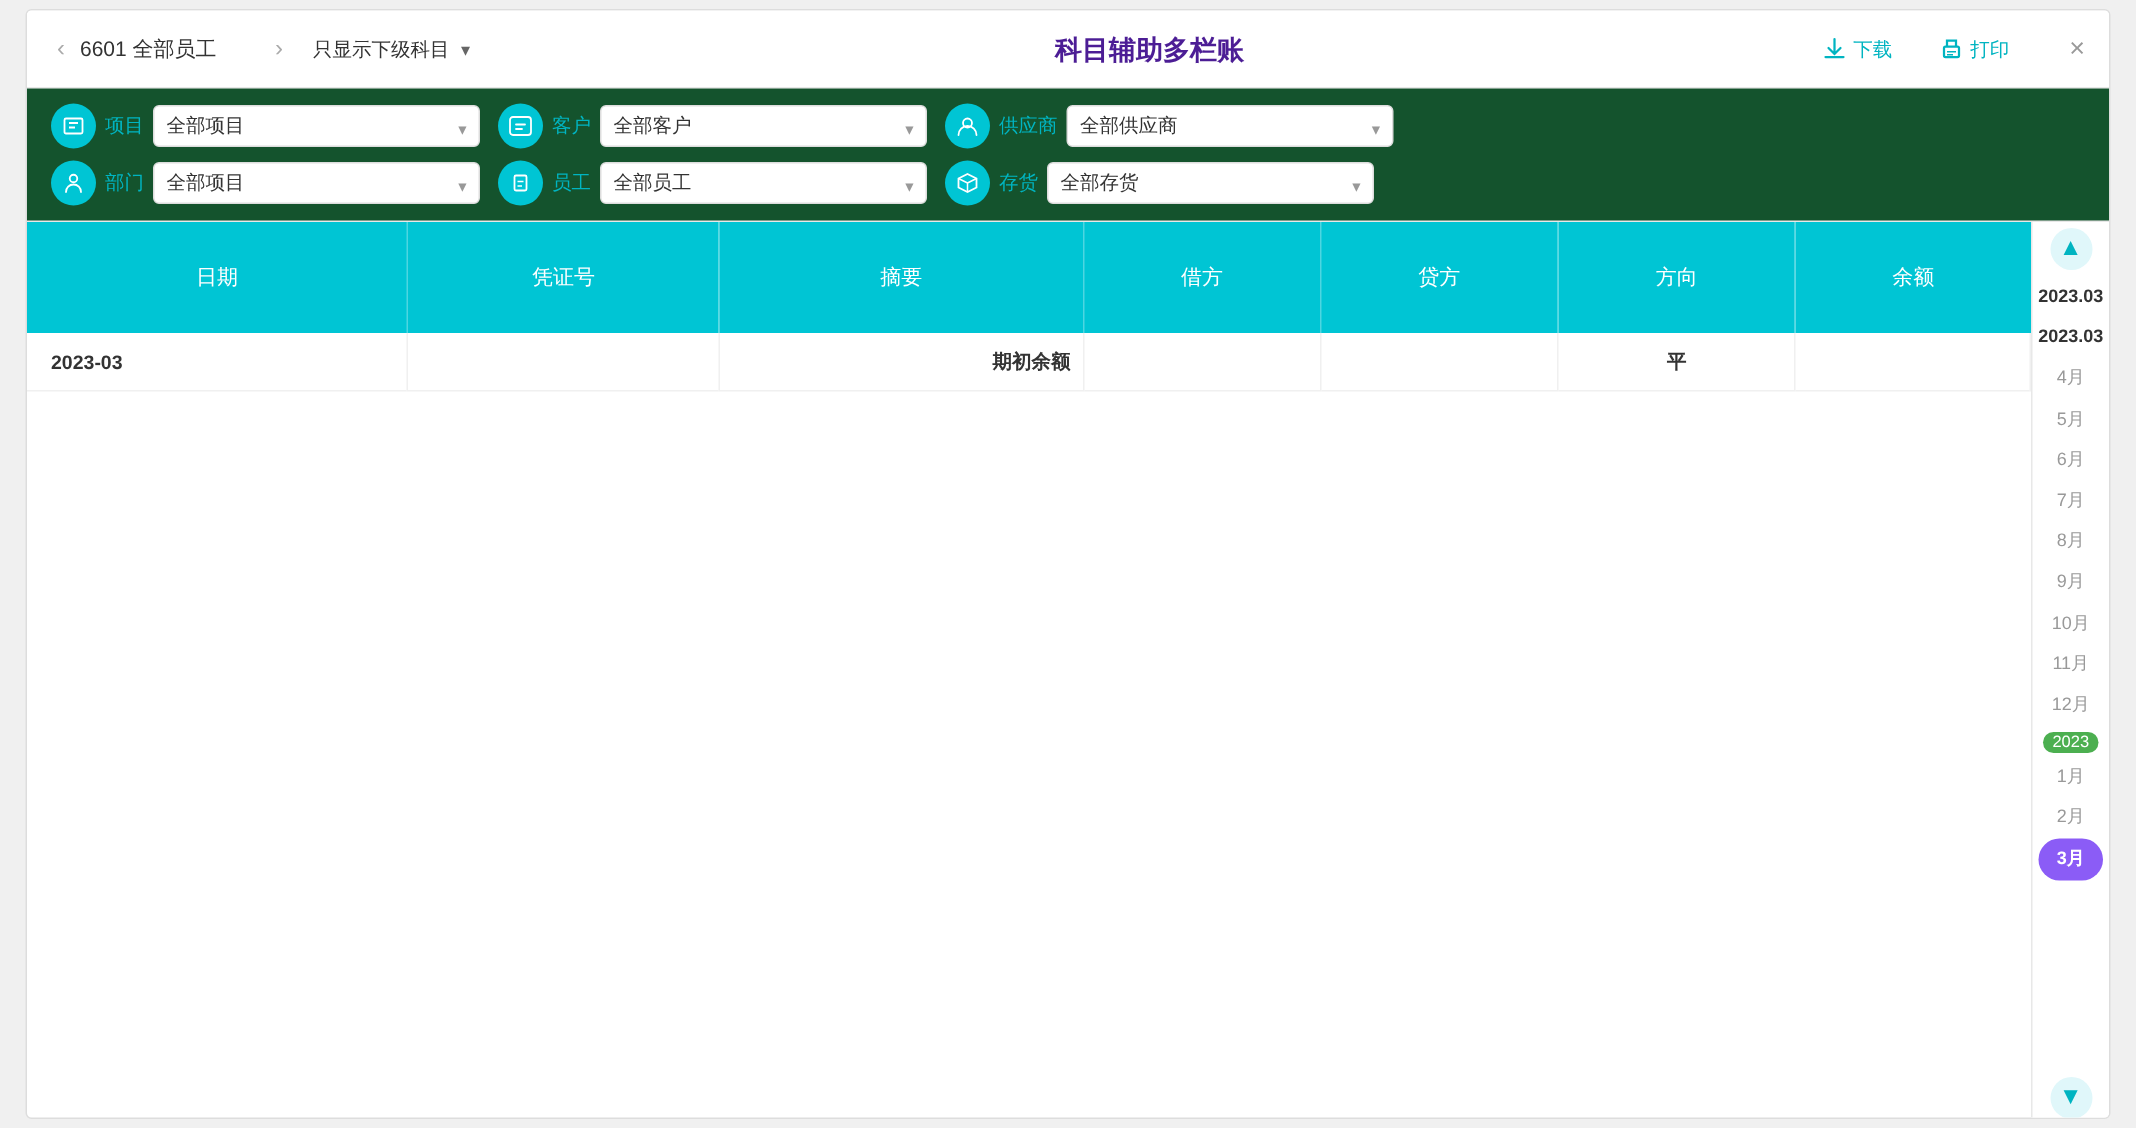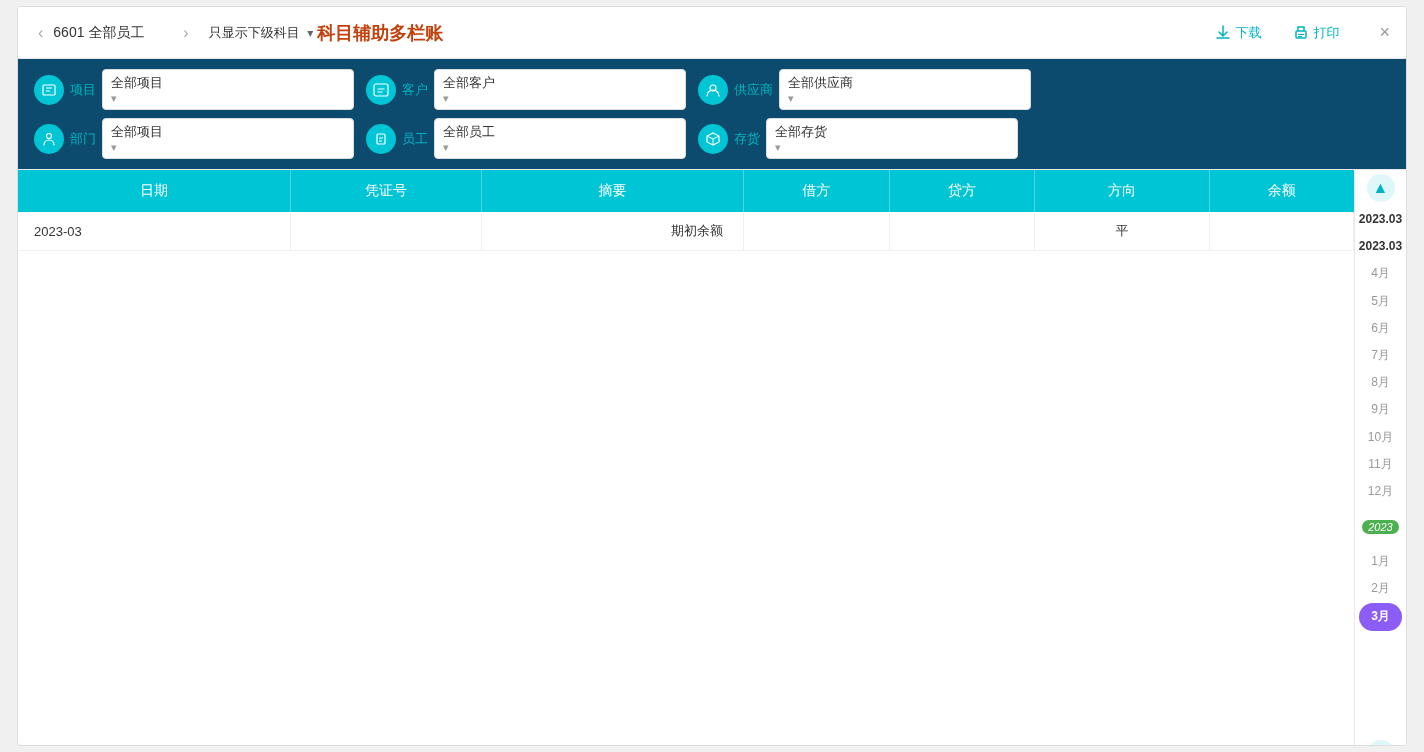--- a/index.html
+++ b/index.html
@@ -54,24 +54,24 @@
     }
     .filter-dropdown span {
       margin-right: 4px;
     }
     .filter-dropdown .arrow {
       color: #666;
       font-size: 12px;
     }
     .page-title {
       flex: 1;
-      text-align: left;
+      text-align: center;
       font-size: 18px;
       font-weight: bold;
-      color: #c2410c;
+      color: #4c1d95;
     }
     .header-actions {
       display: flex;
       align-items: center;
       gap: 32px;
     }
     .header-btn {
       display: flex;
       align-items: center;
       gap: 4px;
@@ -83,21 +83,21 @@
       color: #999;
       font-size: 18px;
       cursor: pointer;
       margin-left: 8px;
     }
 
     
     .filter-area {
       padding: 10px 16px;
       border-bottom: 1px solid #e8e8e8;
-      background: #0c4a6e;
+      background: #14532d;
     }
     .filter-row {
       display: flex;
       align-items: center;
       gap: 12px;
       margin-bottom: 8px;
     }
     .filter-row:last-child {
       margin-bottom: 0;
     }
@@ -118,30 +118,29 @@
       font-size: 14px;
       flex-shrink: 0;
     }
     .filter-label {
       color: #00b4c1;
       font-size: 13px;
       white-space: nowrap;
     }
     .filter-select {
       display: flex;
-      align-items: flex-start;
+      align-items: flex-end;
       border: 1px solid #ddd;
       border-radius: 4px;
       padding: 4px 8px;
       min-width: 200px;
-      width: 252px;
+      width: 218px;
       background: #fff;
       cursor: pointer;
       justify-content: space-between;
-      flex-direction: column;
     }
     .filter-select .select-val {
       color: #333;
       font-size: 13px;
     }
     .filter-select .select-arrow {
       color: #999;
       font-size: 11px;
     }
 
@@ -159,34 +158,35 @@
       width: 100%;
       border-collapse: collapse;
     }
     thead tr {
       background: #00c5d4;
     }
     thead th {
       color: #fff;
       font-size: 14px;
       font-weight: normal;
-      padding: 12px 8px;
+      padding: 28px 8px;
       text-align: center;
       border-right: 1px solid rgba(255,255,255,0.3);
     }
     thead th:last-child { border-right: none; }
     tbody tr {
       border-bottom: 1px solid #f0f0f0;
     }
     tbody td {
-      padding: 10px 20px;
+      padding: 10px 8px;
       text-align: center;
       color: #333;
       font-size: 13px;
       border-right: 1px solid #f0f0f0;
+      font-weight: bold;
     }
     tbody td:first-child { text-align: left; padding-left: 16px; }
     tbody td.summary { text-align: right; padding-left: 8px; }
 
     
     .timeline {
       width: 52px;
       height: calc(740px - 52px - 78px - 8px);
       background: #fff;
       border-left: 1px solid #e8e8e8;
@@ -404,21 +404,21 @@
       <div class="timeline-item selected-top" style="color:#333;font-weight:bold;">2023.03</div>
       <div class="timeline-item">4月</div>
       <div class="timeline-item">5月</div>
       <div class="timeline-item">6月</div>
       <div class="timeline-item">7月</div>
       <div class="timeline-item">8月</div>
       <div class="timeline-item">9月</div>
       <div class="timeline-item">10月</div>
       <div class="timeline-item">11月</div>
       <div class="timeline-item">12月</div>
-      <div style="margin:14px 0;font-style:italic;">
+      <div style="margin:3px 0;">
         <span class="timeline-year-badge">2023</span>
       </div>
       <div class="timeline-item">1月</div>
       <div class="timeline-item">2月</div>
       <div class="timeline-item active">3月</div>
       <div class="timeline-nav" style="margin-top:auto;">▼</div>
     </div>
   </div>
 
 </div>

